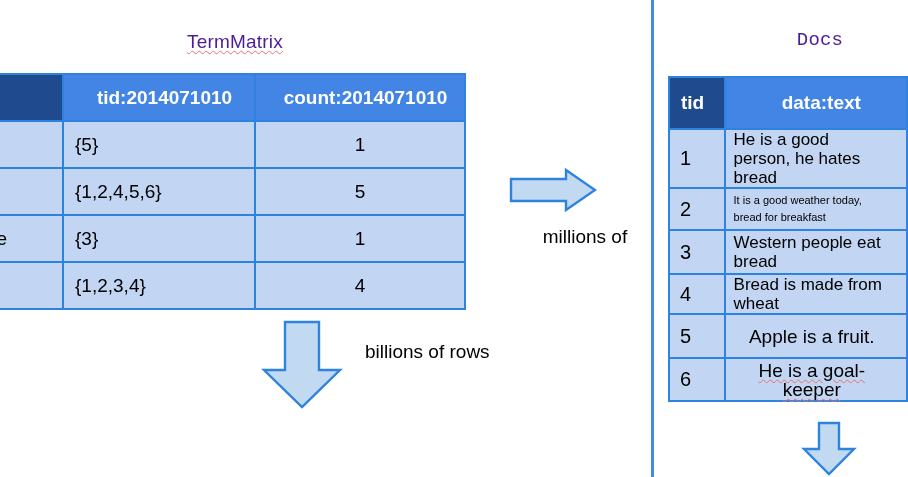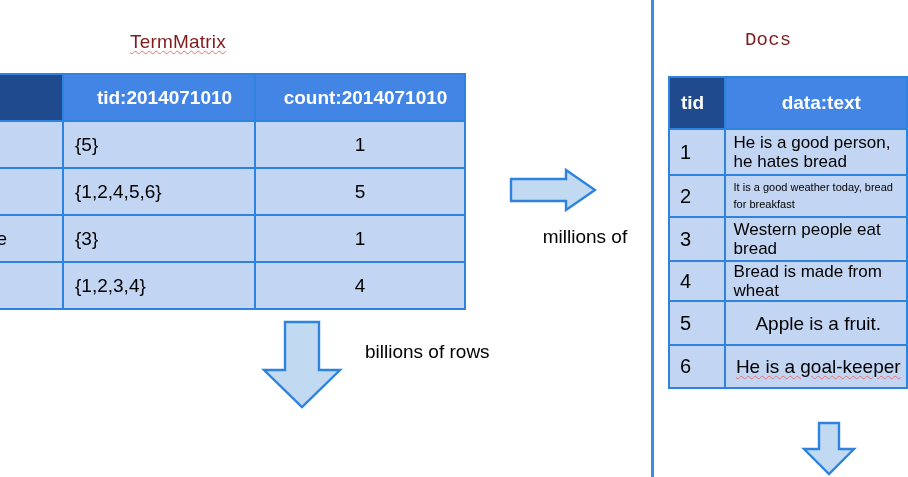--- a/index.html
+++ b/index.html
@@ -13,21 +13,22 @@
     position: relative;
     overflow: hidden;
     font-family: "Liberation Sans", sans-serif;
     color: #000000;
   }
 
   
   .abs { position: absolute; }
   .title {
     font-size: 19px;
-    color: #7f1d1d;
+    color: #4c1d95;
+    text-align: center;
     white-space: nowrap;
     letter-spacing: 0.2px;
   }
   .misspell {
     text-decoration: underline;
     text-decoration-style: wavy;
     text-decoration-color: #e8736e;
     text-decoration-thickness: 1px;
     text-underline-offset: 2px;
   }
@@ -107,21 +108,21 @@
   #docs-table .c-text { width: 243px; }
   #docs-table td.doc-tid {
     font-size: 20px;
     text-align: left;
     padding-left: 10px;
   }
   #docs-table td.doc-text {
     font-size: 17px;
     text-align: left;
     padding-left: 8px;
-    padding-right: 3px;
+    padding-right: 16px;
     line-height: 19px;
     white-space: normal;
   }
   #docs-table td.doc-text.small { font-size: 11px; line-height: 17px; margin-left: 13px; }
   #docs-table td.doc-text.big   { font-size: 19px; text-align: center; }
   #docs-table tr.r1 td { height: 44px; }
   #docs-table tr.r2 td { height: 40px; }
   #docs-table tr.r3 td { height: 42px; }
   #docs-table tr.r4 td { height: 38px; }
   #docs-table tr.r5 td { height: 42px; }

